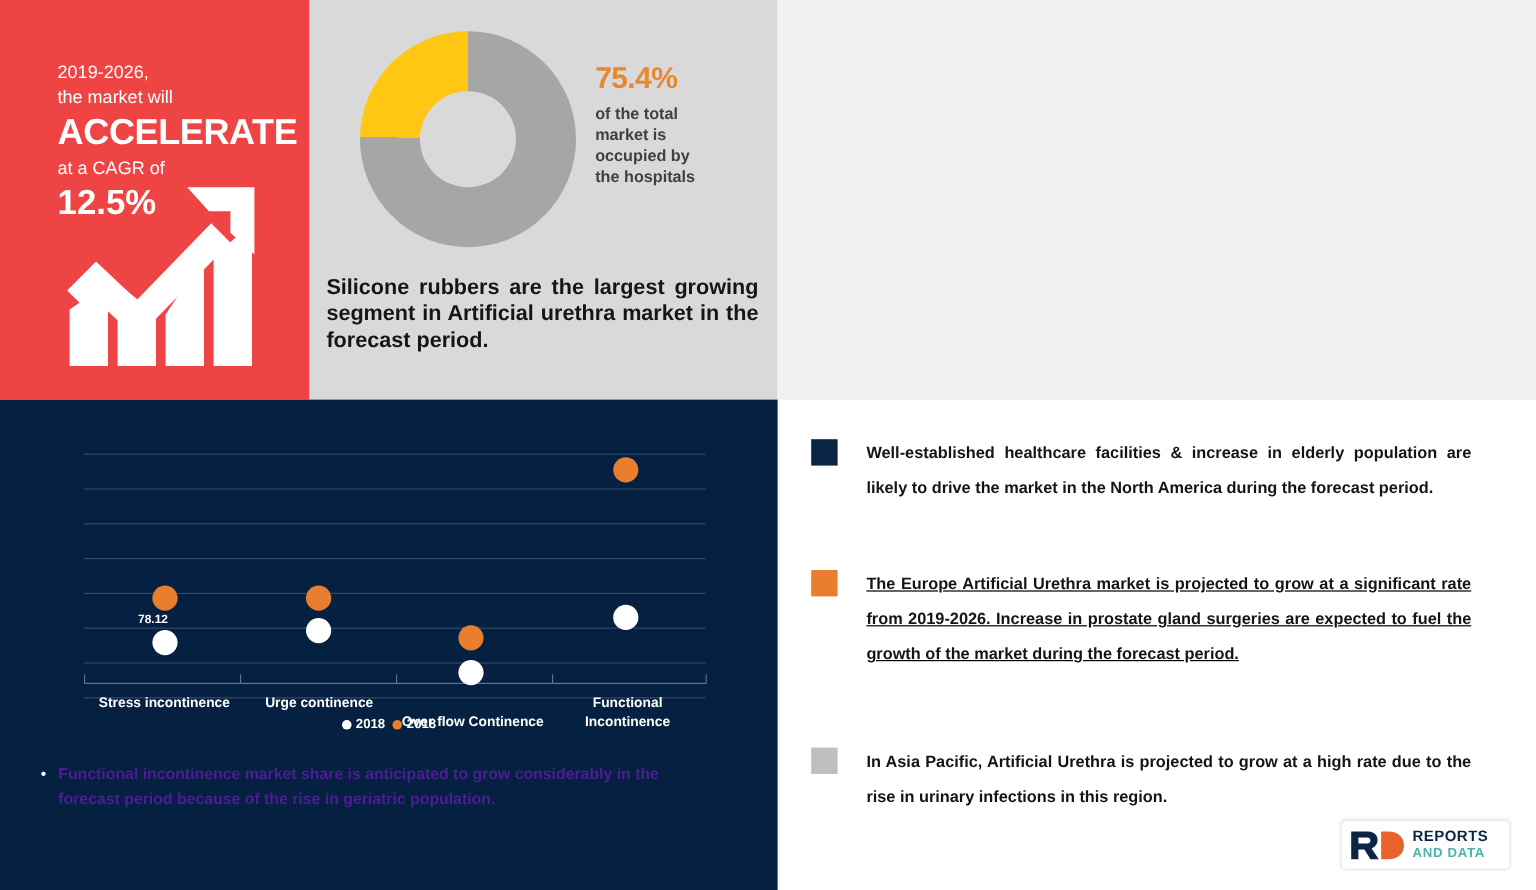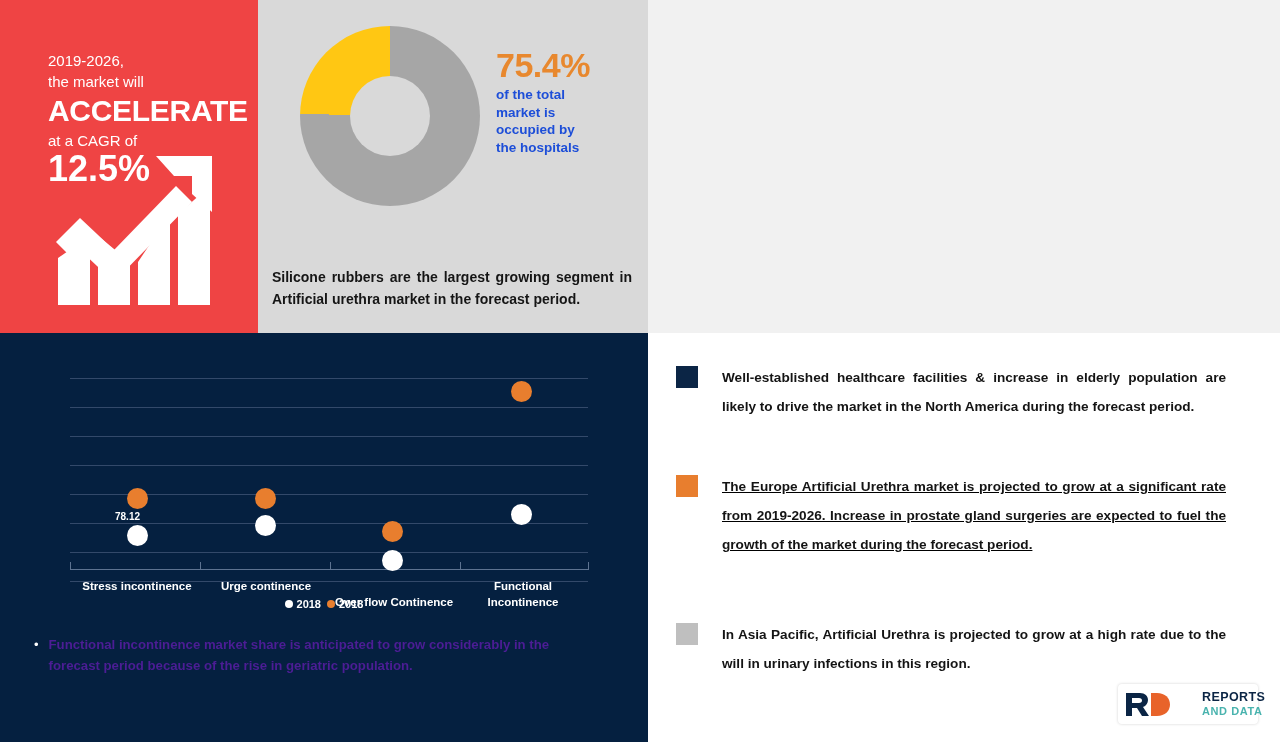--- a/index.html
+++ b/index.html
@@ -27,41 +27,41 @@
     position:absolute; left:648px; top:0; width:632px; height:333px;
     background:#F1F1F1;
   }
 
   
   .acc-text { position:absolute; left:48px; top:50px; color:#ffffff; }
   .acc-line1 { font-size:15px; line-height:21px; font-weight:400; }
   .acc-line2 { font-size:15px; line-height:21px; font-weight:400; }
   .acc-big  { font-size:30px; font-weight:700; letter-spacing:-0.3px; line-height:38px; }
   .acc-line3 { font-size:15px; line-height:21px; font-weight:400; }
-  .acc-pct  { font-size:36px; font-weight:700; line-height:36px; }
+  .acc-pct  { font-size:29px; font-weight:700; line-height:36px; }
 
   .acc-graphic { position:absolute; left:52px; top:150px; width:180px; height:160px; }
 
   
   .donut-wrap { position:absolute; left:42px; top:26px; width:180px; height:180px; }
   .donut {
     width:180px; height:180px; border-radius:50%;
     background: conic-gradient(#A6A6A6 0deg 271.4deg, #FFC713 271.4deg 360deg);
   }
   .donut-hole {
     position:absolute; left:50px; top:50px; width:80px; height:80px;
     border-radius:50%; background:#D9D9D9;
   }
   .donut-side { position:absolute; left:238px; top:50px; width:130px; }
-  .donut-pct { font-size:34px; font-weight:700; color:#E8882E; line-height:30px; letter-spacing:-0.5px;}
-  .donut-sub { font-size:13.5px; font-weight:700; color:#1d4ed8; line-height:17.5px; margin-top:6px; }
+  .donut-pct { font-size:25px; font-weight:700; color:#E8882E; line-height:30px; letter-spacing:-0.5px;}
+  .donut-sub { font-size:13.5px; font-weight:700; color:#404040; line-height:17.5px; margin-top:6px; }
   .donut-note {
     position:absolute; left:14px; top:228px; width:360px;
-    font-size:14px; font-weight:700; color:#151515;
-    line-height:22px; text-align:justify;margin-top:38px;
+    font-size:18px; font-weight:700; color:#151515;
+    line-height:22px; text-align:justify;
   }
 
   
   .bar-chart { position:absolute; left:648px; top:0; width:632px; height:333px; }
   .grid-line { position:absolute; height:1px; background:#33496a; }
   .dp-axis { position:absolute; background:#5d7391; }
   .dot {
     position:absolute; width:21px; height:21px; border-radius:50%;
   }
   .dot.y2018 { background:#FFFFFF; }
@@ -102,21 +102,21 @@
   }
 
   
   .logo {
     position:absolute; left:1118px; top:684px; width:140px; height:40px;
     background:#ffffff; border-radius:4px;
     box-shadow:0 0 3px rgba(0,0,0,0.18);
     display:flex; align-items:center; padding:4px 6px; gap:5px;
   }
   .logo-mark { position:relative; width:48px; height:27px; flex:0 0 48px; }
-  .logo-txt { display:flex; flex-direction:column; line-height:1;margin-left:25px; }
+  .logo-txt { display:flex; flex-direction:column; line-height:1; }
   .logo-t1 { font-size:12.5px; font-weight:700; color:#0B2545; letter-spacing:0.4px; }
   .logo-t2 { font-size:11px; font-weight:700; color:#49B3AE; letter-spacing:0.6px; margin-top:2px; }
 </style>
 </head>
 <body>
 
 <div class="page">
 
   <div class="panel-accelerate">
     <div class="acc-text">
@@ -246,21 +246,21 @@
     <span class="rb-text">Well-established healthcare facilities &amp; increase in elderly population are likely to drive the market in the North America during the forecast period.</span>
   </div>
 
   <div class="rb" style="left:676px; top:472px;text-decoration:underline;">
     <span class="rb-sw orange"></span>
     <span class="rb-text">The Europe Artificial Urethra market is projected to grow at a significant rate from 2019-2026. Increase in prostate gland surgeries are expected to fuel the growth of the market during the forecast period.</span>
   </div>
 
   <div class="rb" style="left:676px; top:620px;">
     <span class="rb-sw gray"></span>
-    <span class="rb-text">In Asia Pacific, Artificial Urethra is projected to grow at a high rate due to the will in urinary infections in this region.</span>
+    <span class="rb-text">In Asia Pacific, Artificial Urethra is projected to grow at a high rate due to the rise in urinary infections in this region.</span>
   </div>
 
   <div class="logo">
     <div class="logo-mark">
       <svg width="48" height="27" viewBox="0 0 48 27">
         <path d="M2,2 L2,25 L8,25 L8,17 L13,17 L18,25 L25,25 L19,16 C22,15 24,12 24,9 C24,5 21,2 16,2 Z M8,7 L15,7 C17,7 18,8 18,9.5 C18,11 17,12 15,12 L8,12 Z" fill="#0B2545"></path>
         <path d="M27,2 L27,25 L33,25 C41,25 46,20 46,13.5 C46,7 41,2 33,2 Z" fill="#E8632A"></path>
       </svg>
     </div>
     <div class="logo-txt">

